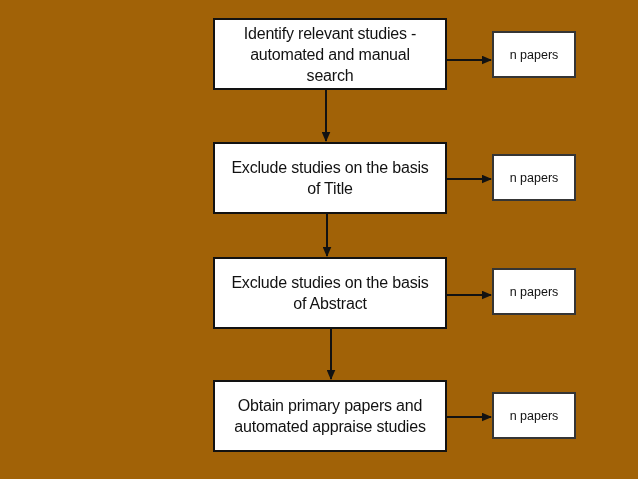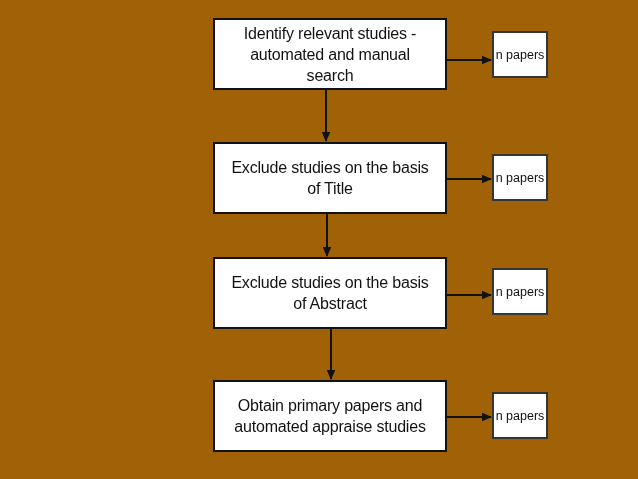--- a/index.html
+++ b/index.html
@@ -40,21 +40,21 @@
     line-height: 21px;
     color: #121212;
     letter-spacing: -0.2px;
   }
   .step-box .label {
     white-space: pre-line;
   }
   .out-box {
     position: absolute;
     left: 492px;
-    width: 56px;
+    width: 84px;
     height: 47px;
     box-sizing: border-box;
     border: 2px solid #353535;
     background: #ffffff;
     display: flex;
     align-items: center;
     justify-content: center;
     text-align: center;
     font-size: 12.5px;
     color: #121212;

